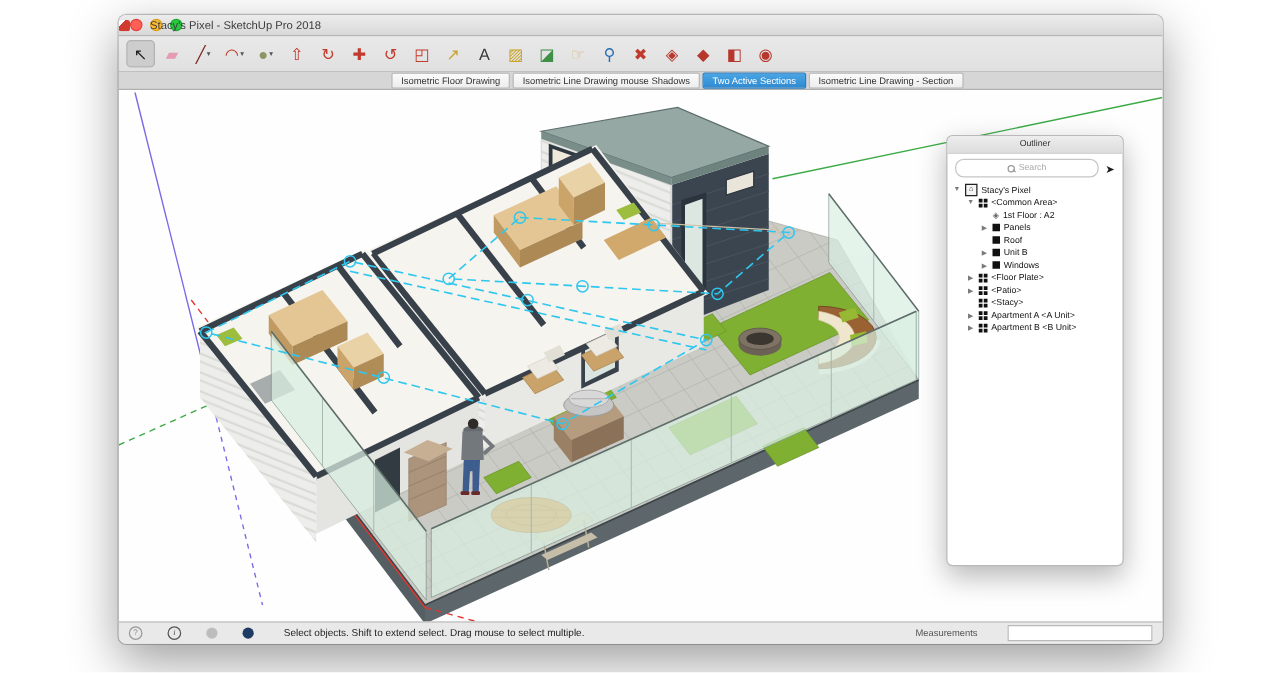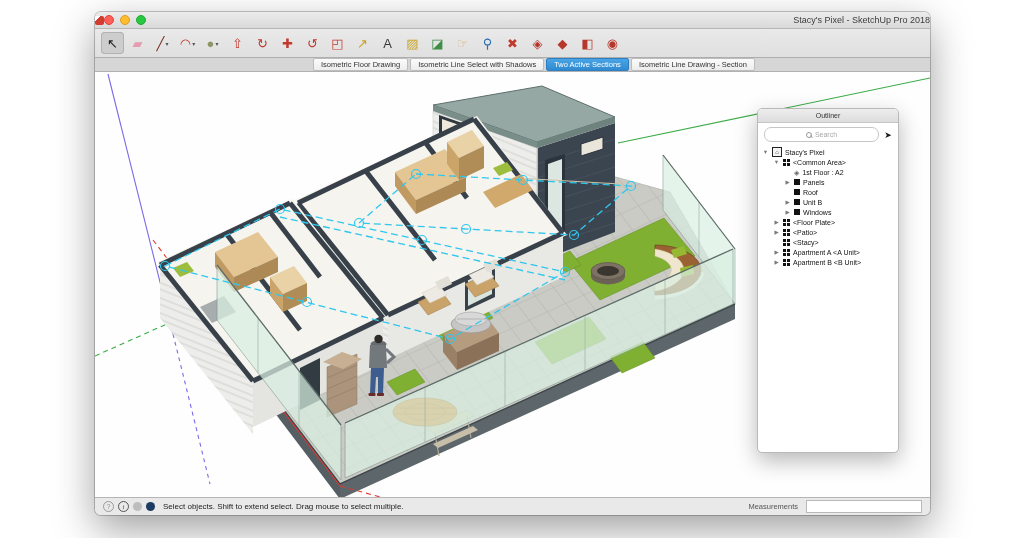--- a/index.html
+++ b/index.html
@@ -9,21 +9,21 @@
           border-radius:6px;box-shadow:0 14px 40px rgba(0,0,0,.38),0 0 0 1px rgba(0,0,0,.22);
           display:flex;flex-direction:column;overflow:hidden;}
   
   .titlebar{height:16px;background:linear-gradient(#ececec,#d9d9d9);border-bottom:1px solid #b6b6b6;
             display:flex;align-items:center;position:relative;flex:0 0 auto;}
   .lights{display:flex;gap:6px;padding-left:9px;}
   .light{width:8px;height:8px;border-radius:50%;}
   .light.red{background:#ff5f57;border:.5px solid #e0443e;}
   .light.yellow{background:#febc2e;border:.5px solid #d89e23;}
   .light.green{background:#28c840;border:.5px solid #1eaa33;}
-  .titlewrap{position:absolute;left:0;right:0;display:flex;justify-content:space-between;align-items:center;gap:16px;pointer-events:none;}
+  .titlewrap{position:absolute;left:0;right:0;display:flex;justify-content:flex-start;align-items:center;gap:16px;pointer-events:none;}
   .docicon{width:9px;height:9px;border-radius:2px;background:#d23b2f;
            background-image:linear-gradient(135deg,#ffffff 0 28%,rgba(255,255,255,0) 28%);}
   .wintitle{font-size:9px;color:#3c3c3c;}
   
   .toolbar{height:28px;background:linear-gradient(#e9e9e9,#e0e0e0);border-bottom:1px solid #aeaeae;
            display:flex;align-items:center;padding:0 6px;gap:2px;flex:0 0 auto;}
   .tool{height:22px;min-width:21px;display:flex;align-items:center;justify-content:center;border-radius:4px;padding:0 1px;}
   .tool.active{background:#cdcdcd;box-shadow:inset 0 0 0 1px #b2b2b2;}
   .tglyph{font-size:13px;line-height:1;}
   .caret{font-size:6px;color:#555;margin-left:1px;}
@@ -55,21 +55,21 @@
   .disc{width:7px;font-size:5.5px;color:#7a7a7a;text-align:center;flex:0 0 auto;}
   .tlabel{font-size:7px;color:#111;white-space:nowrap;}
   .tico{flex:0 0 auto;display:inline-block;}
   .tico-group{width:6px;height:6px;background:#111;}
   .tico-component{width:3px;height:3px;background:#111;margin-right:4px;margin-bottom:4px;
                   box-shadow:4px 0 0 #111,0 4px 0 #111,4px 4px 0 #111;}
   .tico-model{width:8px;height:8px;border:1px solid #222;font-size:6px;line-height:8px;text-align:center;color:#222;background:#f4f4f4;}
   .tico-section{font-size:7px;color:#666;line-height:1;}
   
   .statusbar{height:17px;background:#e9e9e9;border-top:1px solid #b5b5b5;display:flex;align-items:center;
-             padding:0 8px;gap:4px;flex:0 0 auto;}
+             padding:0 8px;gap:20px;flex:0 0 auto;}
   .sicon{width:9px;height:9px;border-radius:50%;display:flex;align-items:center;justify-content:center;
          font-size:6.5px;flex:0 0 auto;}
   .sicon.help{border:1px solid #9a9a9a;color:#8a8a8a;}
   .sicon.info{border:1px solid #555;color:#444;font-family:"Liberation Serif",serif;font-style:italic;}
   .sicon.user{background:#bdbdbd;color:#f2f2f2;}
   .sicon.credit{background:#1e3c63;}
   .hint{font-size:8px;color:#222;margin-left:4px;white-space:nowrap;}
   .spacer{flex:1 1 auto;}
   .mlabel{font-size:7.5px;color:#555;margin-right:4px;white-space:nowrap;}
   .minput{width:108px;height:11px;border:1px solid #b9b9b9;background:#fff;font-size:7.5px;padding:0 3px;
@@ -158,21 +158,21 @@
           <span class="tglyph" style="color: rgb(182, 55, 44);">◧</span>
         </div>
         <div class="tool">
           <span class="tglyph" style="color: rgb(182, 55, 44);">◉</span>
         </div>
       </div>
 
     <div class="tabsbar" id="tabsbar">
       <div class="tabspacer"></div>
     <div class="scenetab">Isometric Floor Drawing</div>
-        <div class="scenetab">Isometric Line Select with Shadows</div>
+        <div class="scenetab">Isometric Line Drawing mouse Shadows</div>
         <div class="scenetab active">Two Active Sections</div>
         <div class="scenetab">Isometric Line Drawing - Section</div>
       </div>
 
     <div class="viewport">
       <svg class="scene" width="835" height="429" viewBox="0 0 835 429">
         <defs>
           <pattern id="pav" width="20" height="20" patternUnits="userSpaceOnUse" patternTransform="matrix(0.908,-0.419,0.6,0.79,0,0)">
             <rect width="20" height="20" fill="#cbcbc6"></rect>
             <path d="M0 0H20M0 0V20" stroke="#b5b5af" stroke-width="1.1"></path>

